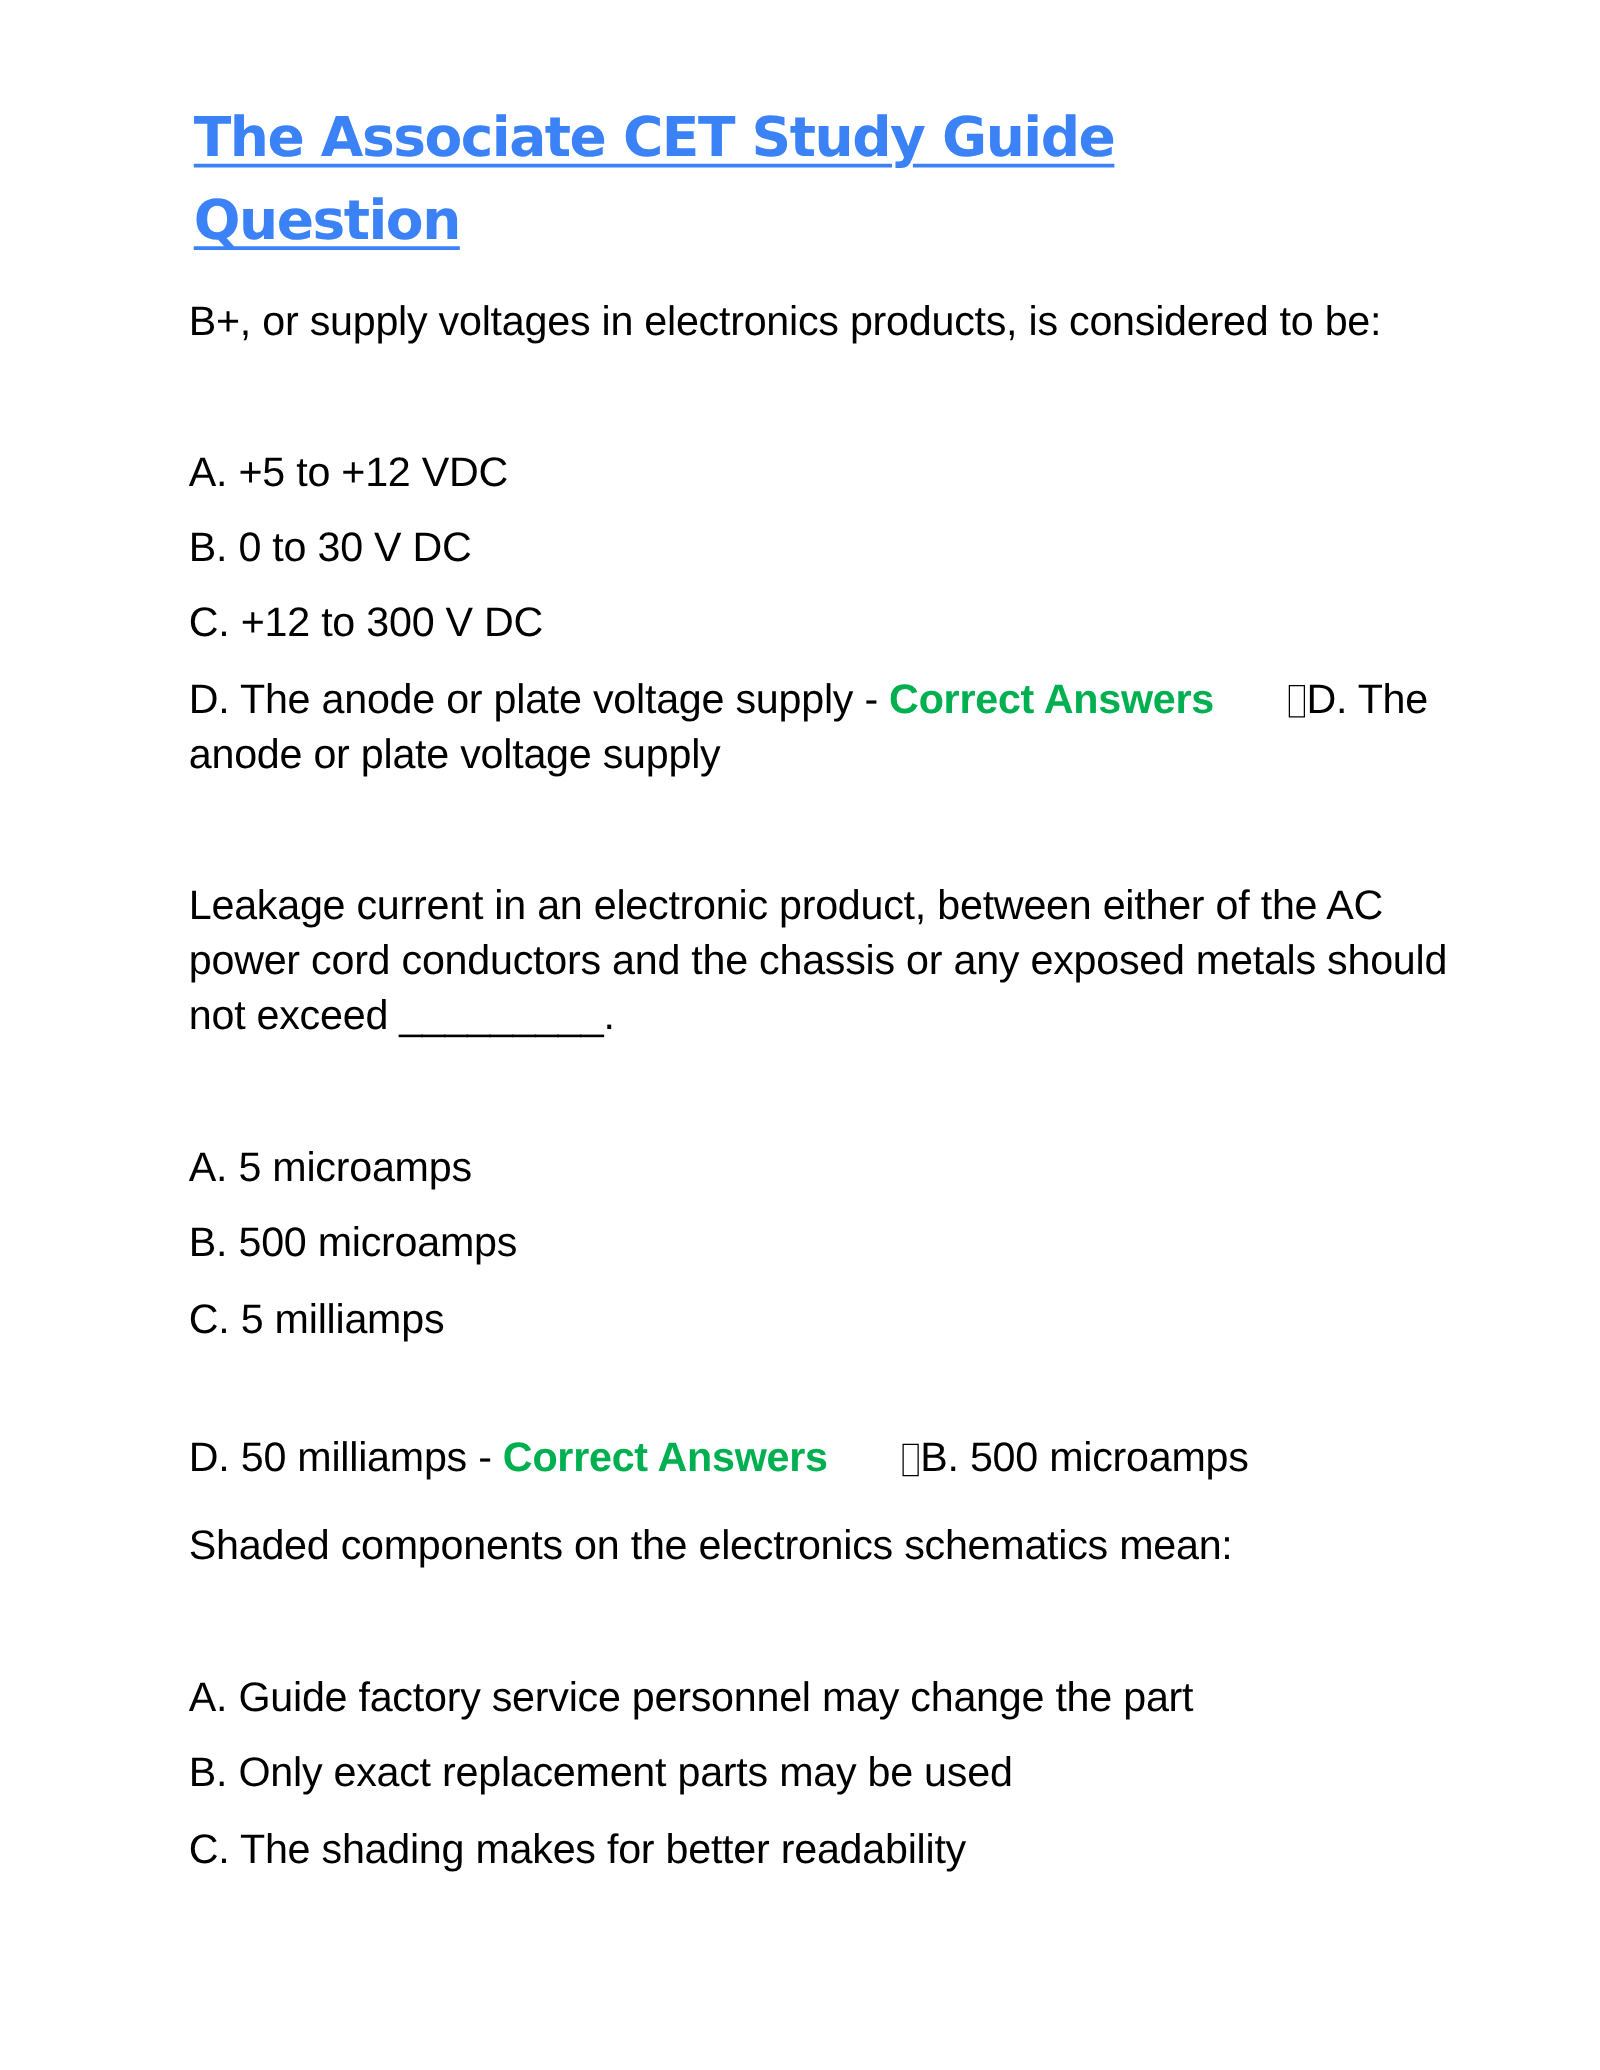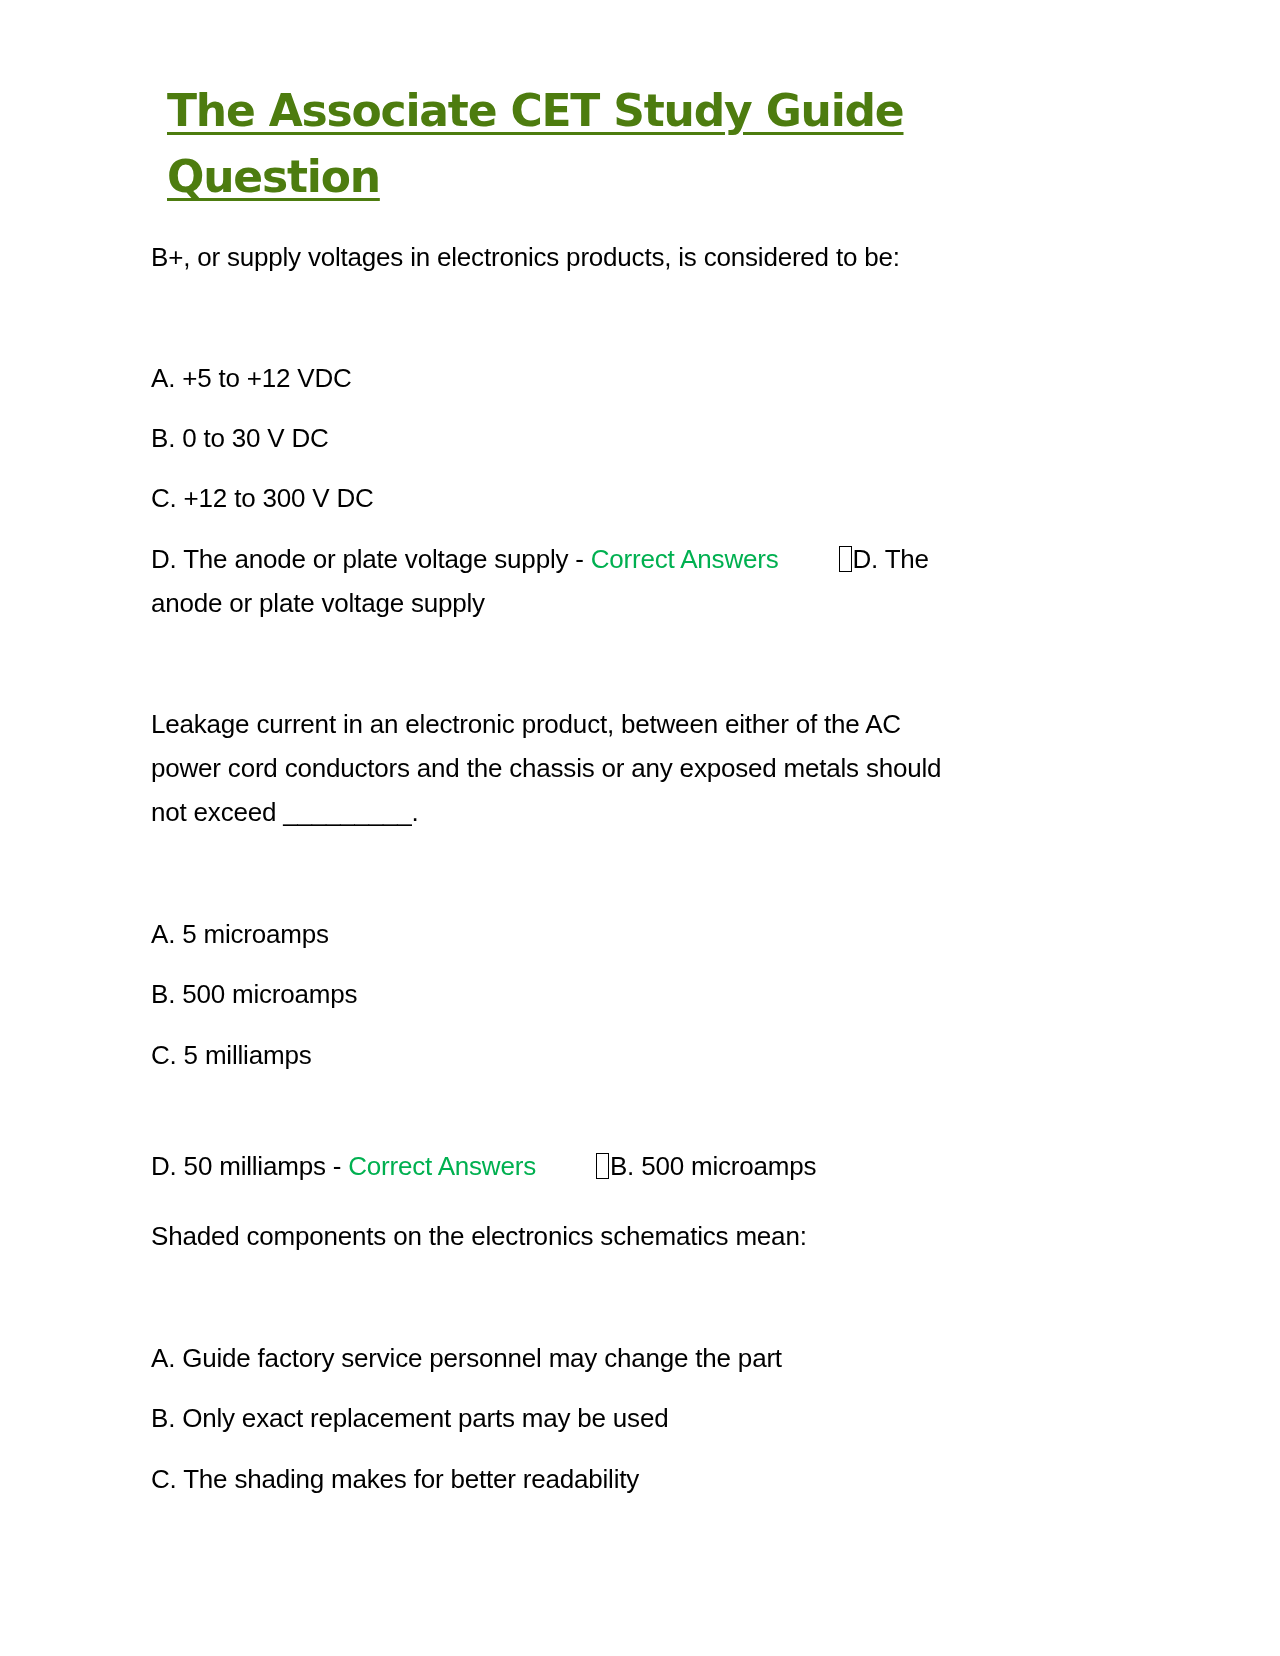--- a/index.html
+++ b/index.html
@@ -3,31 +3,31 @@
   <meta charset="utf-8">
   <style>
     html, body { margin: 0; padding: 0; background: #ffffff; }
     body {
       width: 1280px; height: 1656px; position: relative; overflow: hidden;
       font-family: "Liberation Sans", "DejaVu Sans", sans-serif;
       color: #000000;
     }
     .page { position: absolute; left: 151px; top: 0; width: 960px; }
     .title {
-      position: absolute; left: 16px; top: 78px; width: 960px;
+      position: absolute; left: 4px; top: 78px; width: 960px;
       font-family: "DejaVu Sans", sans-serif; font-weight: bold;
-      font-size: 44px; line-height: 66px; color: #4d7c0f;
+      font-size: 44px; line-height: 66px; color: #3b82f6;
       text-decoration: underline; text-decoration-thickness: 3px;
       text-underline-offset: 6px; letter-spacing: -1.2px;
     }
     .line {
-      position: absolute; left: 0; font-size: 26px; line-height: 44px;
+      position: absolute; left: 0; font-size: 33px; line-height: 44px;
       white-space: nowrap; letter-spacing: -0.2px;
     }
-    .correct { color: #00B050; font-weight: normal; }
+    .correct { color: #00B050; font-weight: bold; }
     .gap { display: inline-block; width: 60px; }
     .box {
       display: inline-block; width: 13px; height: 26px; border: 1.5px solid #000;
       vertical-align: -4px; box-sizing: border-box; margin-right: 1px;
     }
   </style>
 </head>
 <body>
 
 <div class="page">

